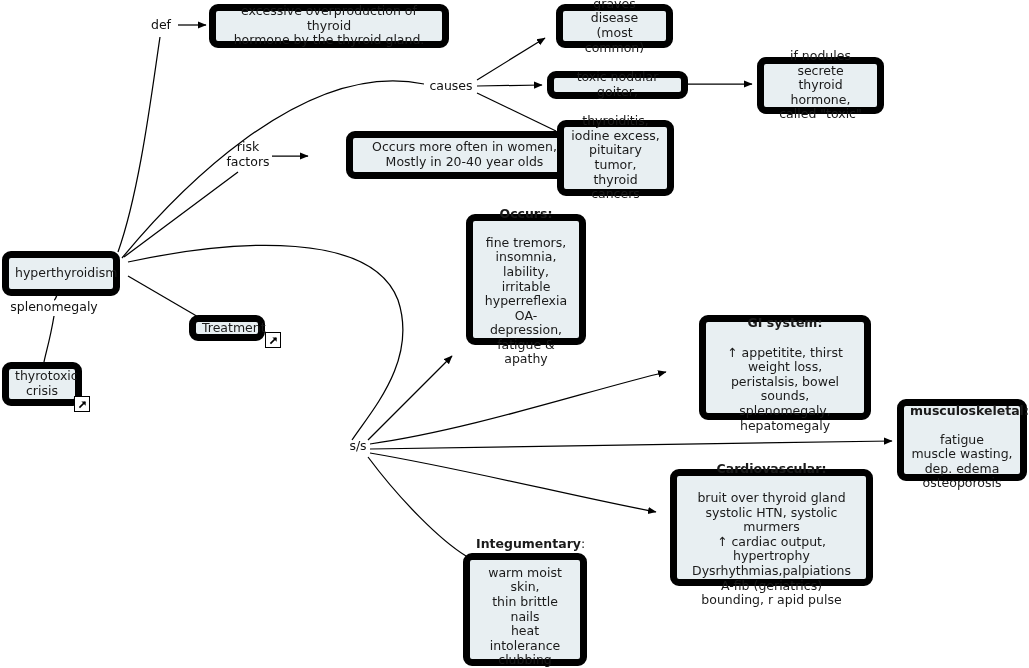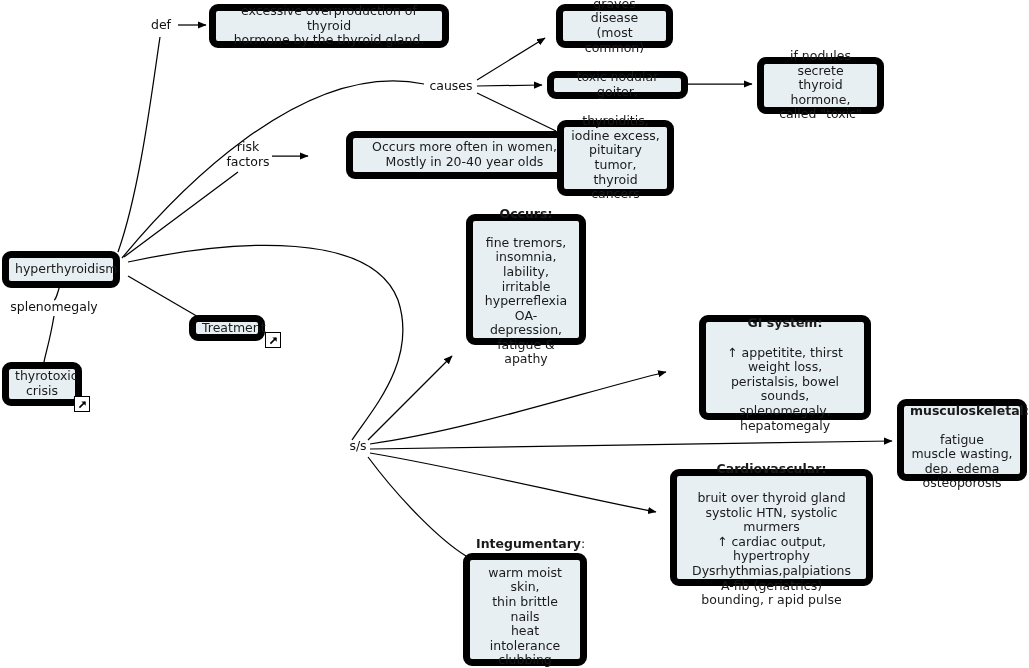--- a/index.html
+++ b/index.html
@@ -113,21 +113,21 @@
 
   <div class="label" style="left:425px;top:79px;width:52px;">causes</div>
 
   <div class="label" style="left:224px;top:140px;width:48px;">risk
 factors</div>
 
   <div class="label" style="left:5px;top:300px;width:98px;">splenomegaly</div>
 
   <div class="label" style="left:344px;top:439px;width:28px;">s/s</div>
 
-  <div class="node" style="left:2px;top:251px;width:118px;height:37px;">
+  <div class="node" style="left:2px;top:251px;width:118px;height:45px;">
     <span class="txt">hyperthyroidism</span>
   </div>
 
   <div class="node" style="left:209px;top:4px;width:240px;height:44px;">
     <span class="txt">excessive overproduction of thyroid
 hormone by the thyroid gland.</span>
   </div>
 
   <div class="node" style="left:313px;top:131px;width:237px;height:48px;margin-left:33px;">
     <span class="txt">Occurs more often in women,

